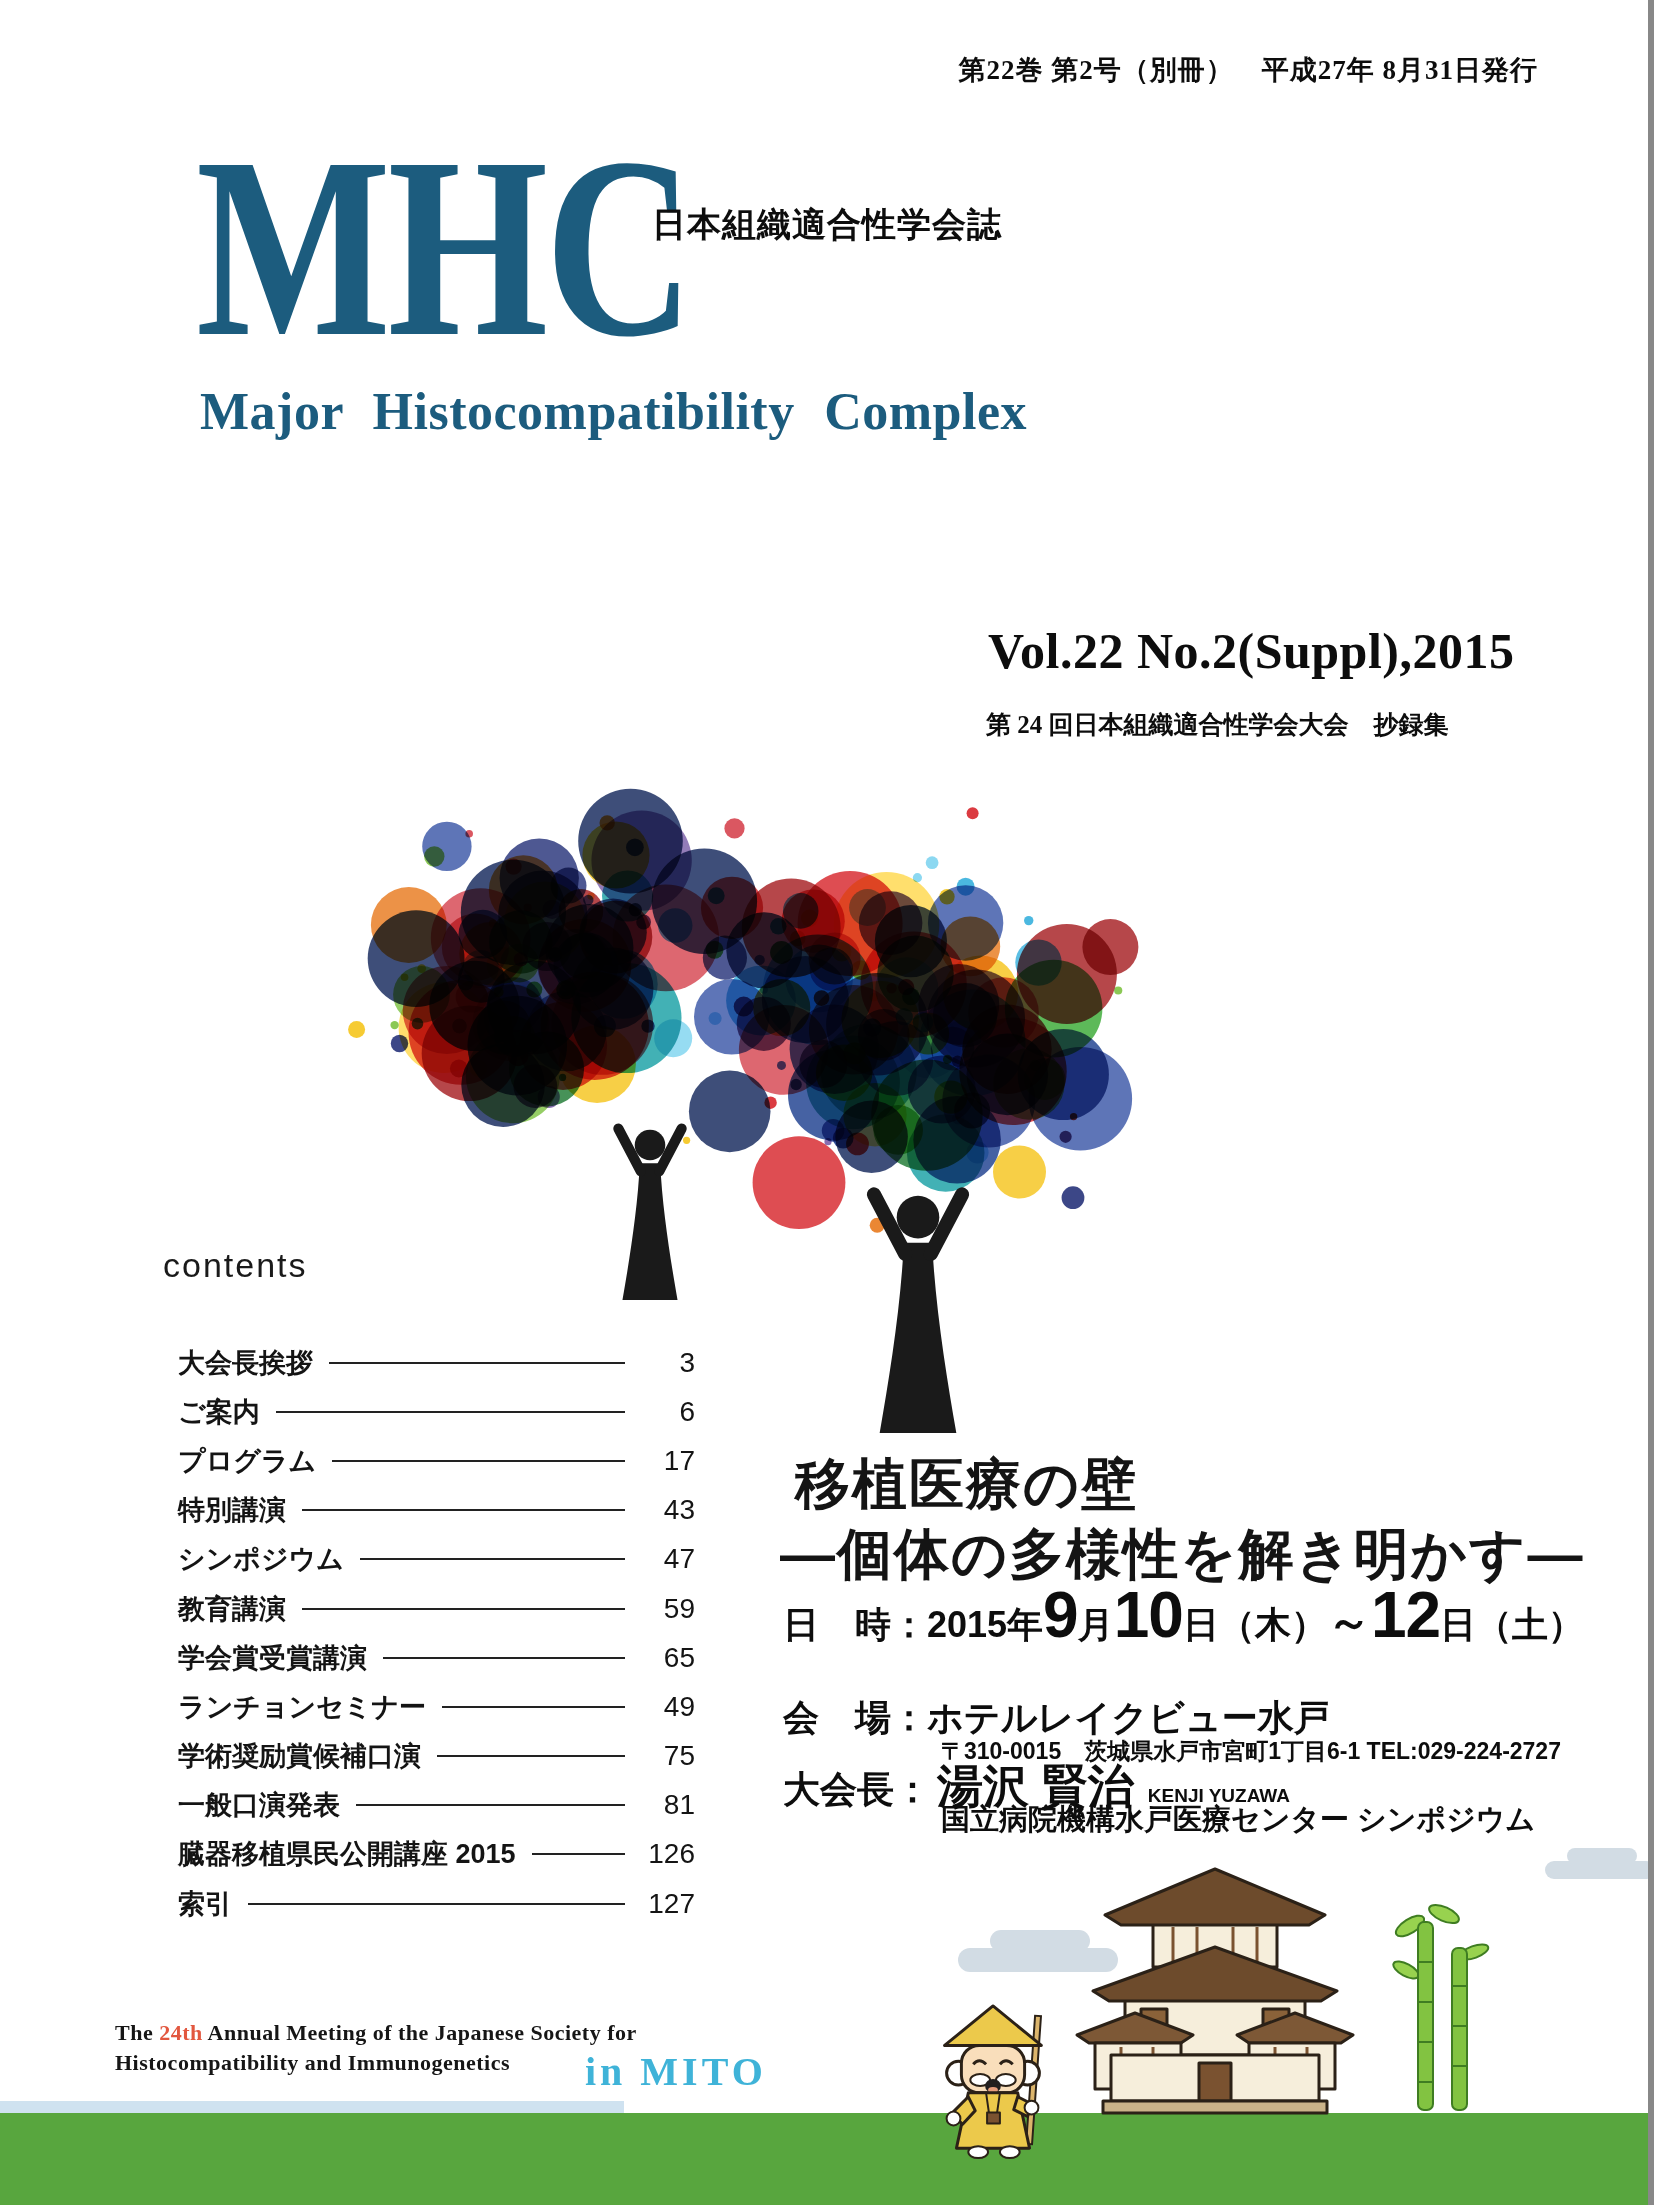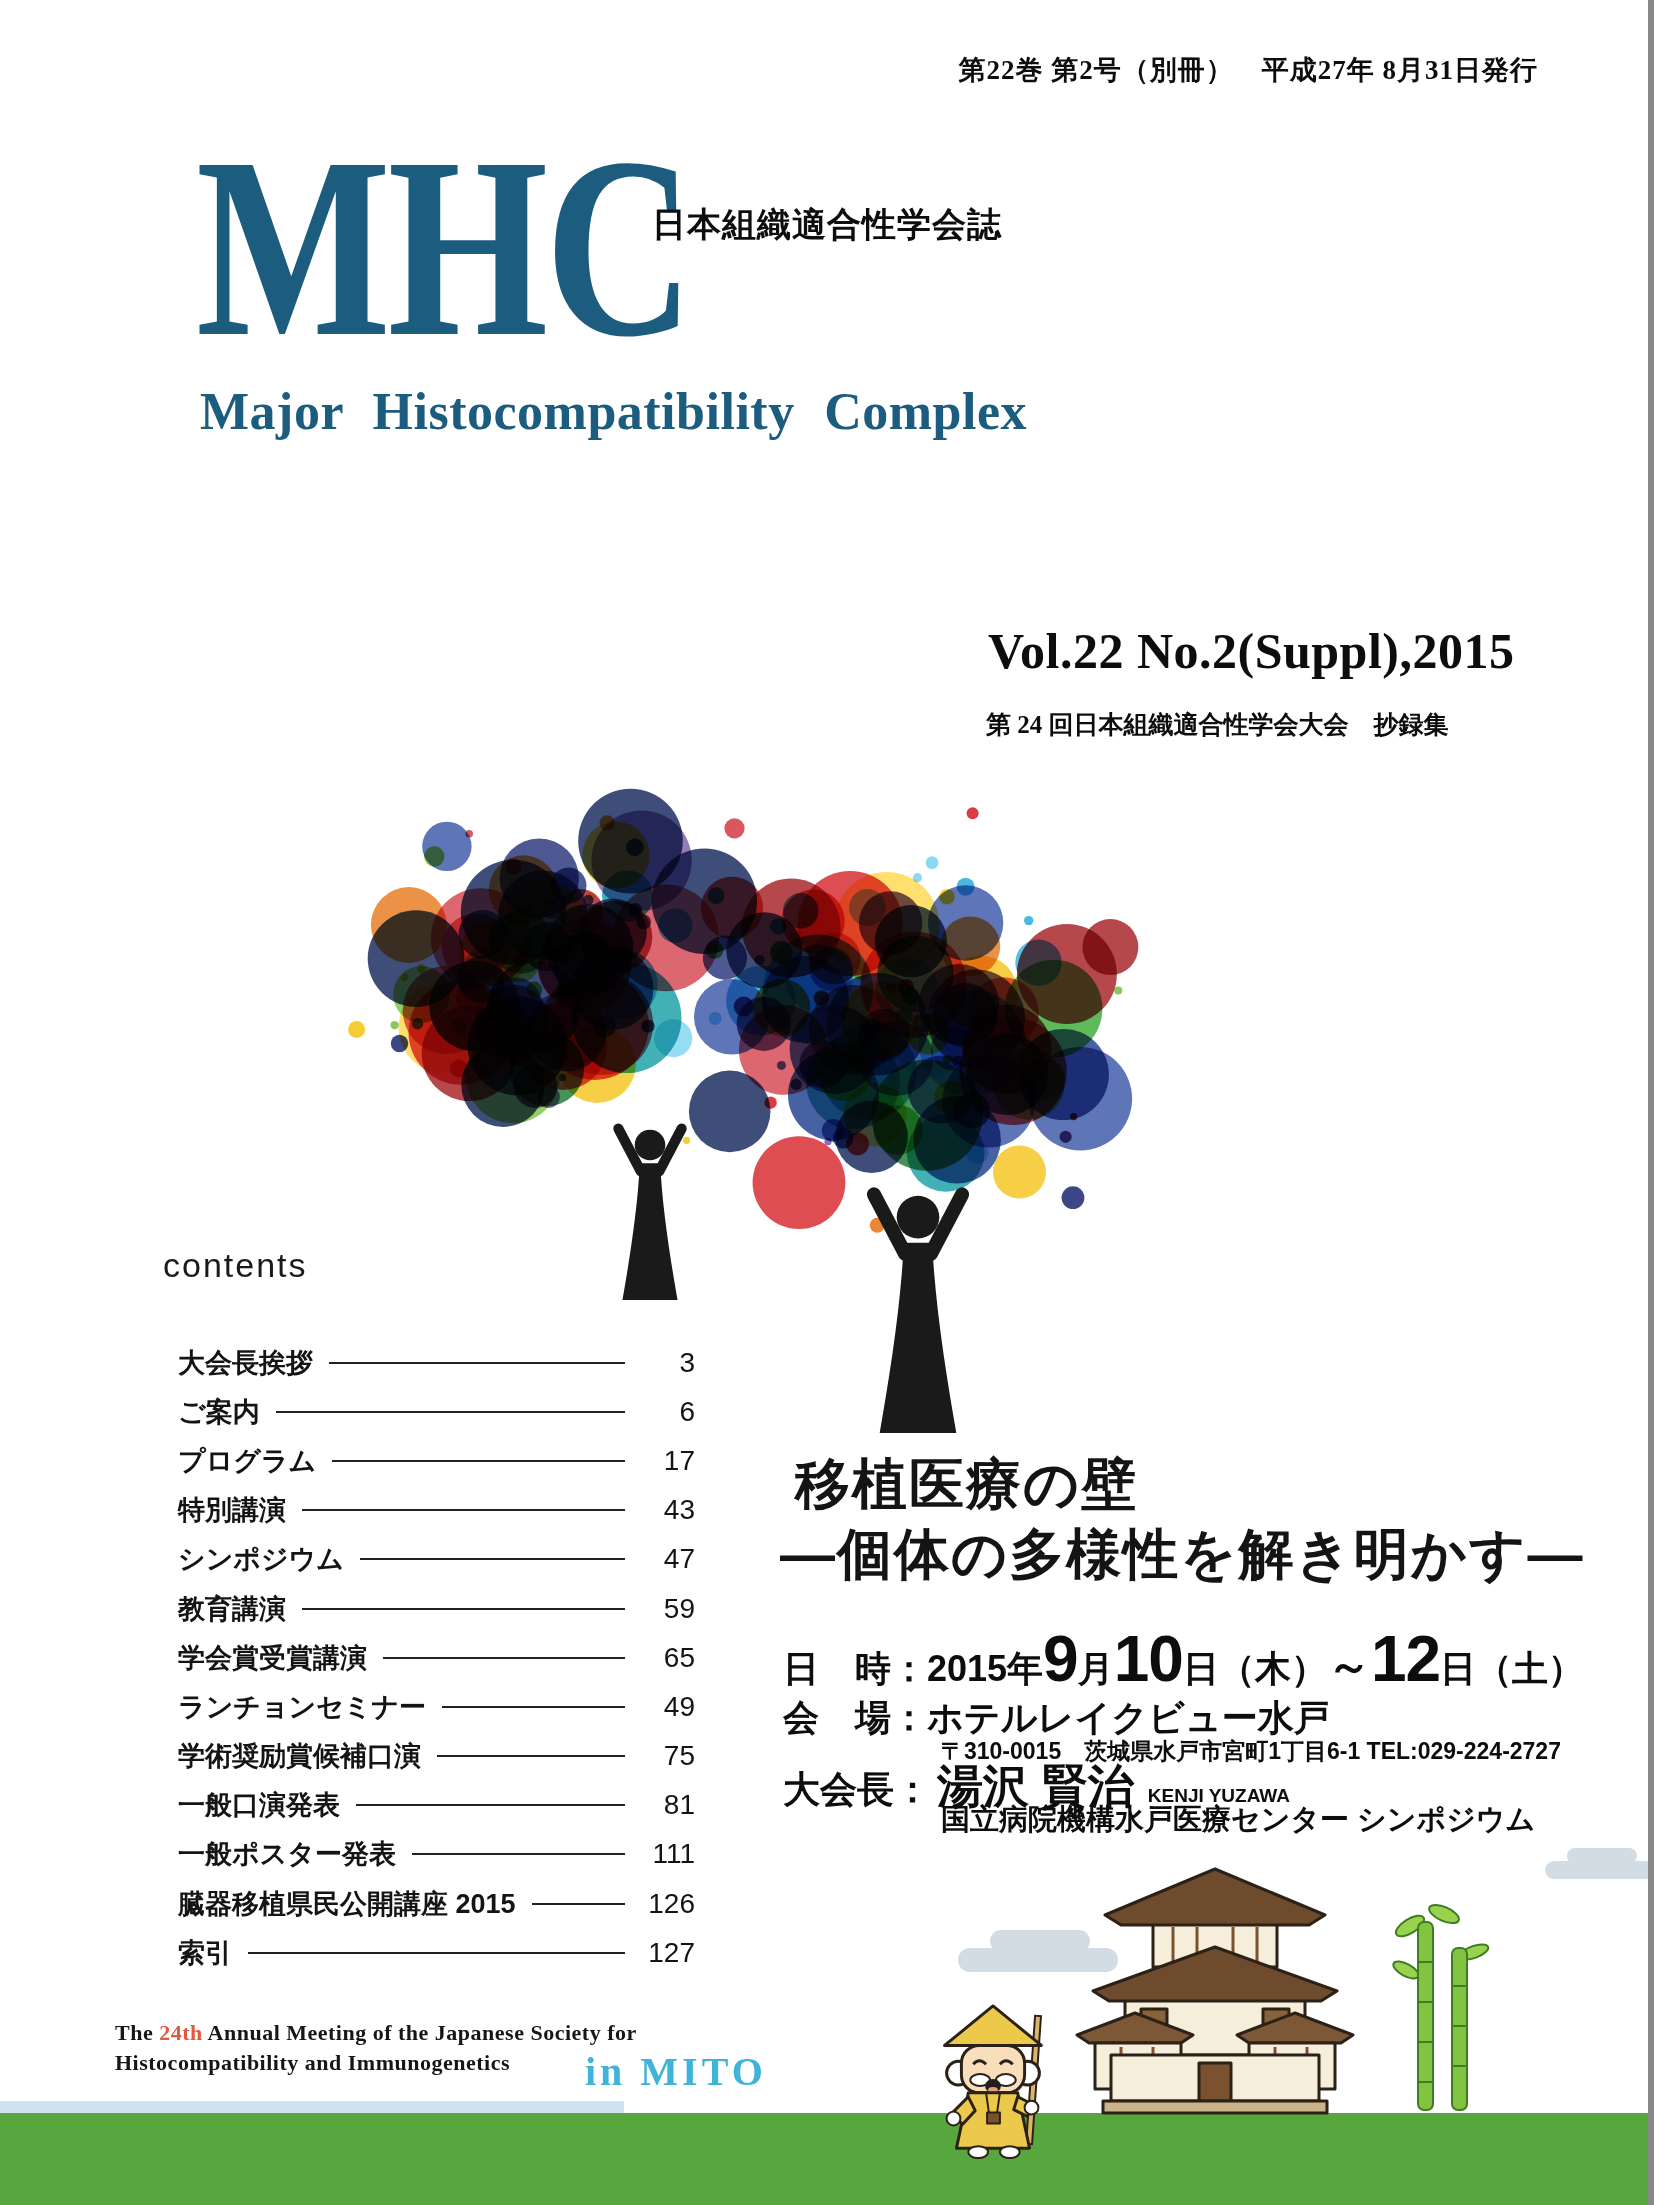--- a/index.html
+++ b/index.html
@@ -33,21 +33,21 @@
   .toc-leader{flex:1;border-top:2px solid #222;margin:0 12px 0 16px;}
   .toc-page{width:58px;text-align:right;font-size:28px;}
 
   
   .theme{font-weight:bold;font-size:55px;letter-spacing:2px;color:#141414;white-space:nowrap;}
   #theme-line1{left:795px;top:1448px;}
   #theme-line2{left:780px;top:1518px;}
 
   
   .ev{white-space:nowrap;font-weight:bold;color:#0d0d0d;}
-  #row-date{left:783px;top:1622px;display:flex;align-items:baseline;font-size:36px;}
+  #row-date{left:783px;top:1578px;display:flex;align-items:baseline;font-size:36px;}
   .ev-big{font-size:64px;letter-spacing:-1px;}
   .ev-tilde{font-size:44px;}
   #row-venue{left:783px;top:1694px;font-size:36px;}
   #row-address{left:941px;top:1736px;font-size:23px;}
   #row-president{left:783px;top:1756px;display:flex;align-items:baseline;font-size:37px;}
   #president-name{font-size:46px;margin-left:6px;}
   #president-romaji{font-size:19px;margin-left:14px;}
   #row-affiliation{left:941px;top:1800px;font-size:29px;}
 
   
@@ -352,25 +352,20 @@
         <span class="toc-label">学術奨励賞候補口演</span>
         <span class="toc-leader"></span>
         <span class="toc-page">75</span>
       </div>
       <div class="toc-row">
         <span class="toc-label">一般口演発表</span>
         <span class="toc-leader"></span>
         <span class="toc-page">81</span>
       </div>
       <div class="toc-row">
-        <span class="toc-label">一般ポスター発表</span>
-        <span class="toc-leader"></span>
-        <span class="toc-page">111</span>
-      </div>
-      <div class="toc-row">
         <span class="toc-label">臓器移植県民公開講座 2015</span>
         <span class="toc-leader"></span>
         <span class="toc-page">126</span>
       </div>
       <div class="toc-row">
         <span class="toc-label">索引</span>
         <span class="toc-leader"></span>
         <span class="toc-page">127</span>
       </div>
     </div>

